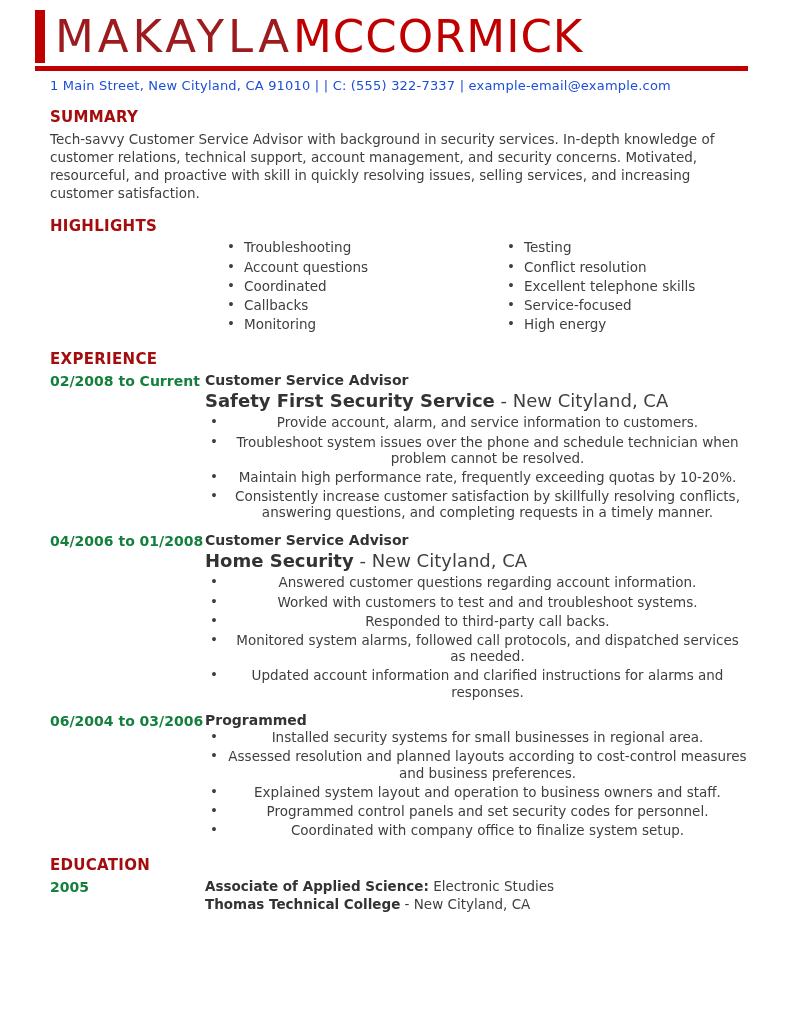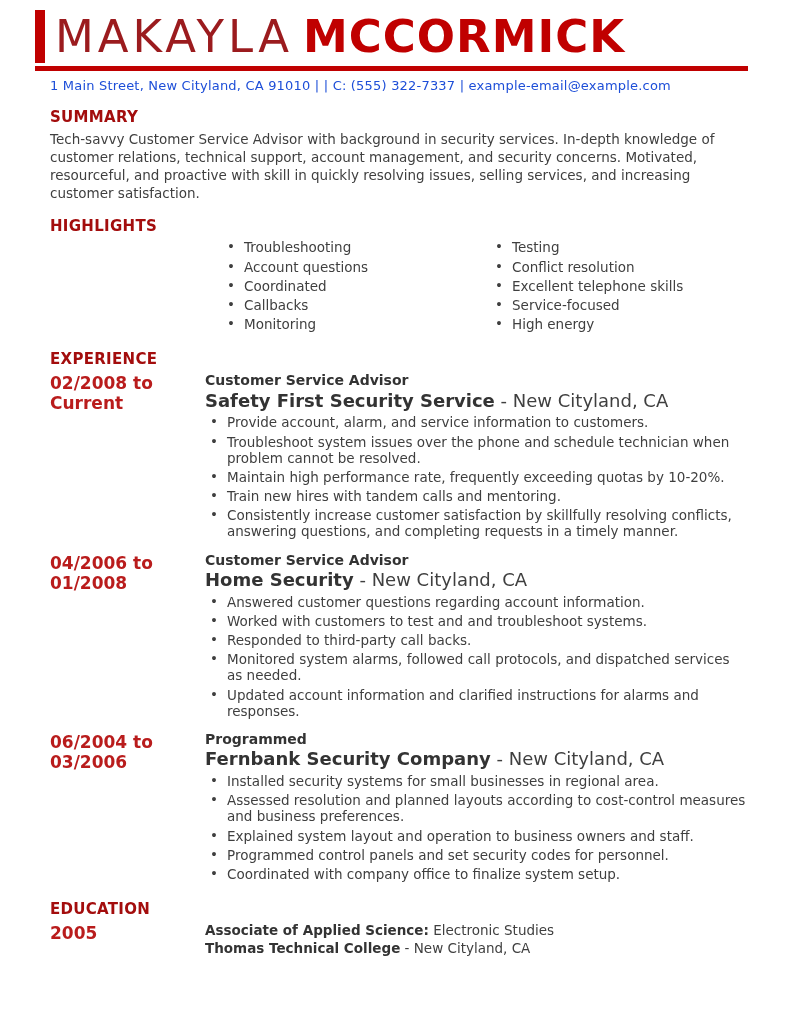--- a/index.html
+++ b/index.html
@@ -26,40 +26,40 @@
   .name-row{display:flex;align-items:stretch;margin-left:-15px;}
   .accent-bar{width:10px;background:var(--accent);margin-right:10px;}
   h1.name{
     margin:0;
     font-size:45px;
     line-height:1.18;
     white-space:nowrap;
     font-weight:400;
   }
   .name .first{color:var(--name-first);letter-spacing:4px;font-weight:400;}
-  .name .last{color:var(--accent);letter-spacing:1px;font-weight:700;margin-left:10px;}
+  .name .last{color:var(--accent);letter-spacing:1px;font-weight:400;margin-left:0;}
   .header-rule{height:5px;background:var(--accent);margin:3px 0 7px -15px;}
   .contact{font-size:13px;color:#1d4ed8;letter-spacing:0.2px;}
 
   
   h2.sec{
     font-size:15px;
     font-weight:700;
     color:var(--heading);
     margin:15px 0 4px 0;
     letter-spacing:0.3px;
   }
   .summary p{
     margin:2px 0 0 0;
     font-size:13.5px;
     line-height:1.34;
   }
 
   
-  .hl-cols{display:flex;margin:4px 0 9px 172px;}
+  .hl-cols{display:flex;margin:4px 0 9px 172px;gap:12px;}
   ul.blist{list-style:none;margin:0;padding:0;}
   ul.hl-col1{width:268px;}
   ul.blist li{
     position:relative;
     padding-left:22px;
     font-size:13.5px;
     line-height:1.2;
     margin-bottom:3px;
   }
   ul.blist li::before{
@@ -71,28 +71,28 @@
   }
 
   
   .job,.edu-row{
     display:grid;
     grid-template-columns:155px 1fr;
     margin-bottom:9px;
   }
   .dates{
     font-weight:700;
-    color:#b91c1c;
-    font-size:17px;
+    color:#15803d;
+    font-size:14px;
     padding-top:1px;
   }
   .job-title{font-weight:700;font-size:14px;color:#333;line-height:1.25;}
   .job-company{font-size:18px;line-height:1.25;margin-bottom:2px;}
   .bold{font-weight:700;color:#333;}
-  .job-bullets li{margin-bottom:2px;line-height:1.28;}
+  .job-bullets li{margin-bottom:2px;line-height:1.28;text-align:center;}
 
   
   .edu-row{margin-top:4px;margin-bottom:4px;}
   .edu-line{font-size:13.5px;line-height:1.32;}
 </style>
 </head>
 <body>
 
 <div class="page">
 
@@ -135,21 +135,20 @@
 
     <div class="job">
       <div class="dates">02/2008 to Current</div>
       <div class="job-body">
         <div class="job-title">Customer Service Advisor</div>
         <div class="job-company"><span class="bold">Safety First Security Service</span><span> - New Cityland, CA</span></div>
         <ul class="blist job-bullets">
           <li>Provide account, alarm, and service information to customers.</li>
           <li>Troubleshoot system issues over the phone and schedule technician when problem cannot be resolved.</li>
           <li>Maintain high performance rate, frequently exceeding quotas by 10-20%.</li>
-          <li>Train new hires with tandem calls and mentoring.</li>
           <li>Consistently increase customer satisfaction by skillfully resolving conflicts, answering questions, and completing requests in a timely manner.</li>
         </ul>
       </div>
     </div>
 
     <div class="job">
       <div class="dates">04/2006 to 01/2008</div>
       <div class="job-body">
         <div class="job-title">Customer Service Advisor</div>
         <div class="job-company"><span class="bold">Home Security</span><span> - New Cityland, CA</span></div>
@@ -160,21 +159,20 @@
           <li>Monitored system alarms, followed call protocols, and dispatched services as needed.</li>
           <li>Updated account information and clarified instructions for alarms and responses.</li>
         </ul>
       </div>
     </div>
 
     <div class="job">
       <div class="dates">06/2004 to 03/2006</div>
       <div class="job-body">
         <div class="job-title">Programmed</div>
-        <div class="job-company"><span class="bold">Fernbank Security Company</span><span> - New Cityland, CA</span></div>
         <ul class="blist job-bullets">
           <li>Installed security systems for small businesses in regional area.</li>
           <li>Assessed resolution and planned layouts according to cost-control measures and business preferences.</li>
           <li>Explained system layout and operation to business owners and staff.</li>
           <li>Programmed control panels and set security codes for personnel.</li>
           <li>Coordinated with company office to finalize system setup.</li>
         </ul>
       </div>
     </div>
   </section>

